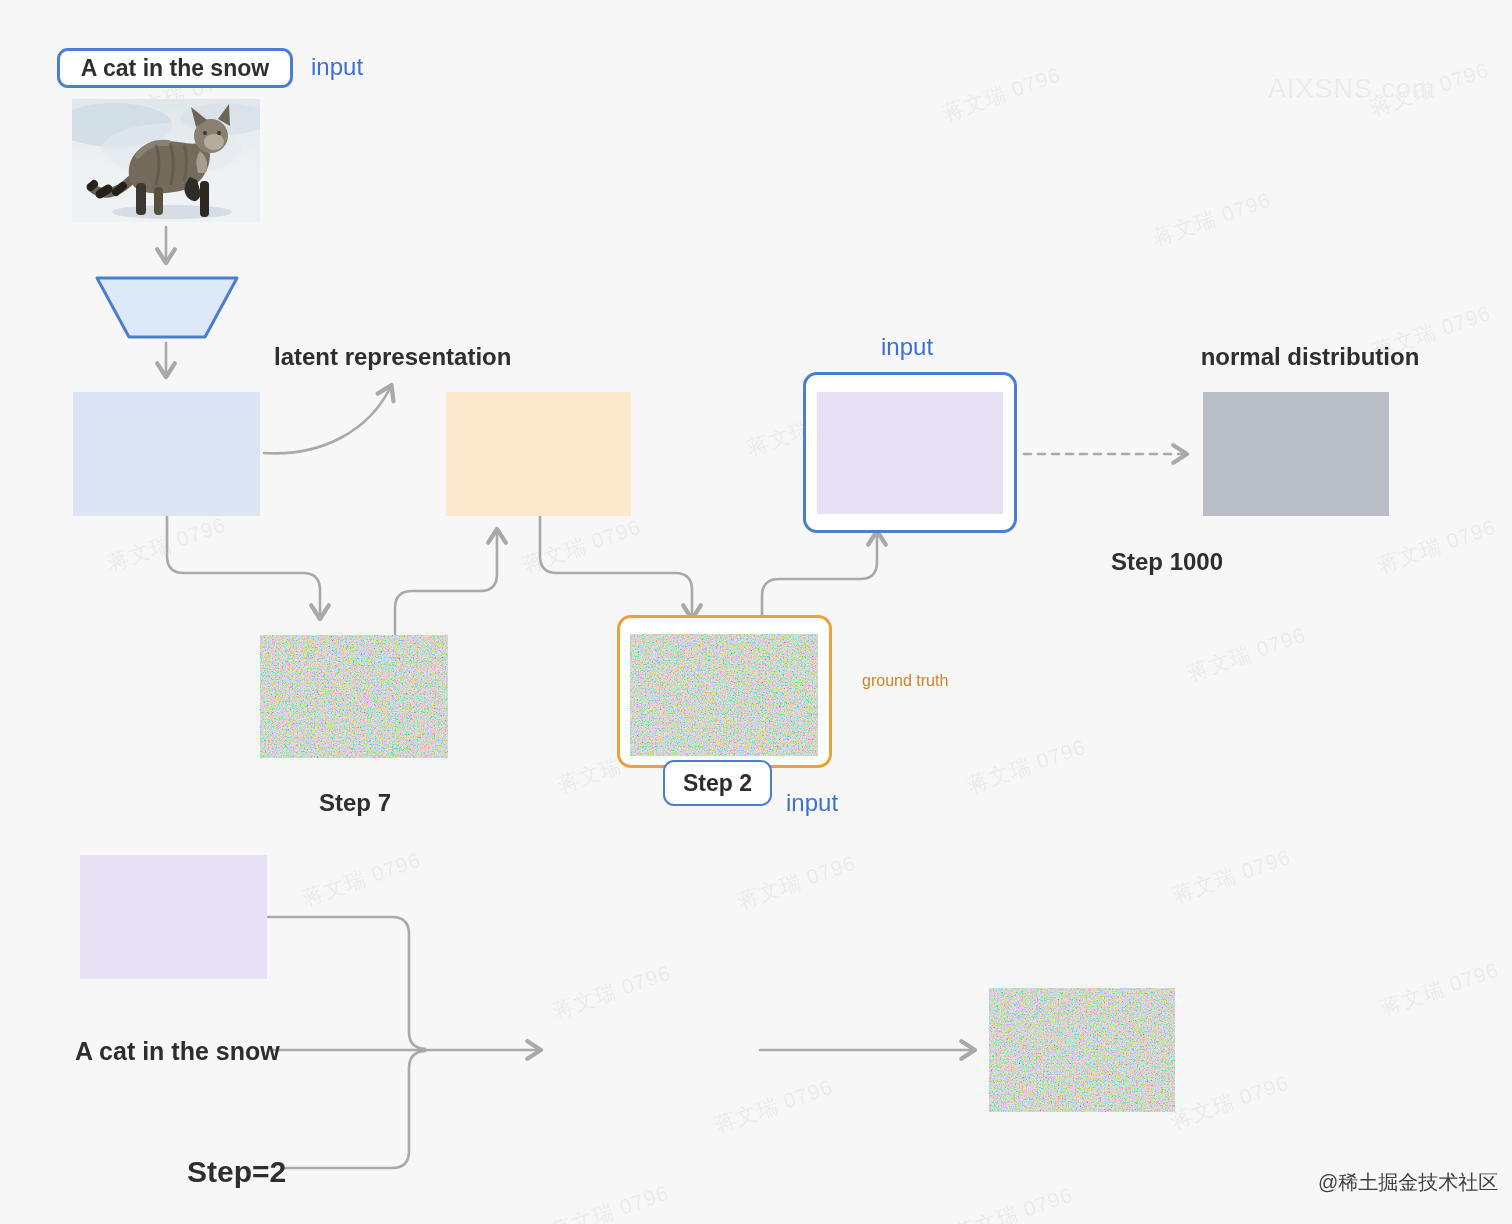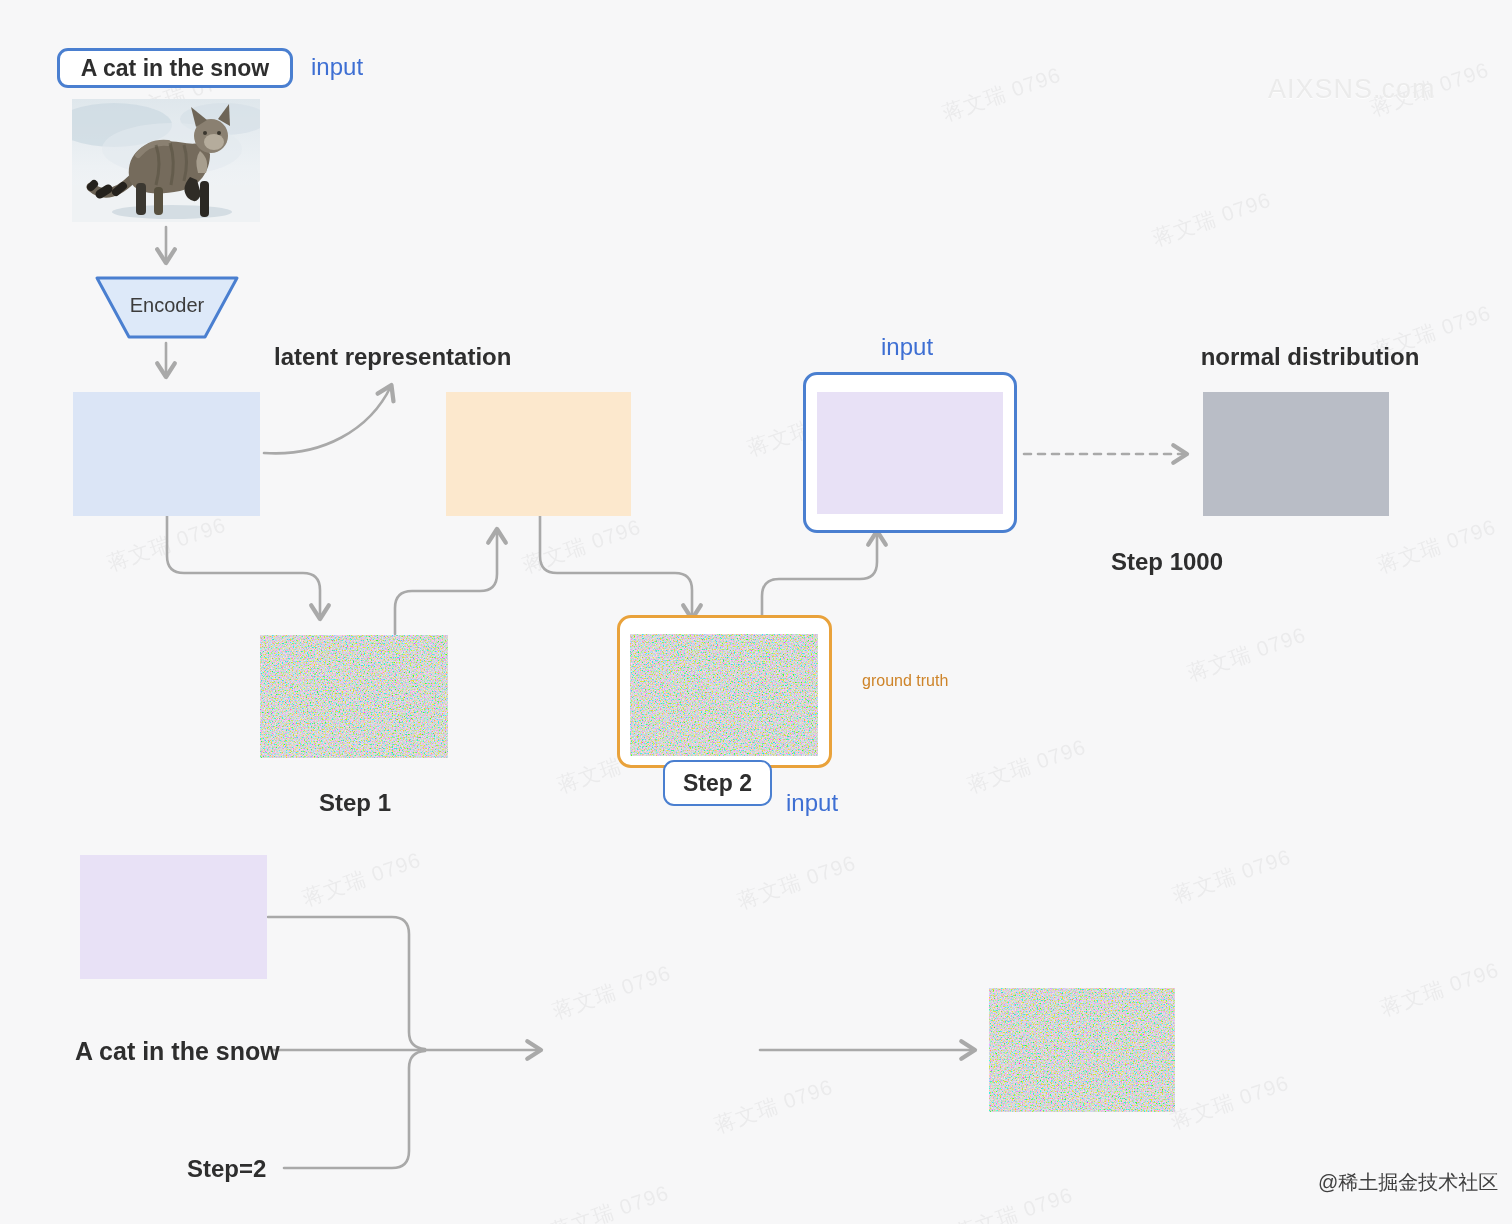--- a/index.html
+++ b/index.html
@@ -171,55 +171,54 @@
       <rect x="128" y="82" width="9" height="36" rx="4" fill="#2b2823"></rect>
       <path d="M118,78 q-10,12 -2,21 q9,8 13,-4 l-4,-14 Z" fill="#2f2c26"></path>
     </svg>
   </div>
 
   <div class="abs" style="left:92px;top:274px;width:150px;height:68px">
     <svg width="150" height="68" viewBox="0 0 150 68">
       <path d="M5,4 L145,4 L113,63 L37,63 Z" fill="var(--encoder-fill)" stroke="var(--blue-border)" stroke-width="3" stroke-linejoin="round"></path>
     </svg>
   </div>
-  <div class="encoder-label" style="left:92px;top:276px;width:150px;height:58px">Encoder</div>
 
   <div class="rect fill-latent" style="left:73px;top:392px;width:187px;height:124px"></div>
   <div class="bold-label" style="left:274px;top:343px">latent representation</div>
 
   <div class="rect fill-peach" style="left:446px;top:392px;width:185px;height:124px"></div>
 
   <span class="blue-label" style="left:881px;top:333px">input</span>
   <div class="frame frame-blue" style="left:803px;top:372px;width:214px;height:161px"></div>
   <div class="rect fill-purple" style="left:817px;top:392px;width:186px;height:122px"></div>
 
   <div class="bold-label" style="left:1194px;top:343px;width:232px;text-align:center">normal distribution</div>
   <div class="rect fill-gray" style="left:1203px;top:392px;width:186px;height:124px"></div>
   <div class="bold-label" style="left:1111px;top:548px">Step 1000</div>
 
   <div class="noise-img" style="left:260px;top:635px;width:188px;height:123px">
     <svg width="188" height="123">
         <rect width="188" height="123" filter="url(#noiseFilter)"></rect>
       </svg>
   </div>
-  <div class="bold-label" style="left:314px;top:789px;width:82px;text-align:center">Step 1</div>
+  <div class="bold-label" style="left:314px;top:789px;width:82px;text-align:center">Step 7</div>
 
   <div class="frame frame-orange" style="left:617px;top:615px;width:215px;height:153px"></div>
   <div class="noise-img" style="left:630px;top:634px;width:188px;height:122px">
     <svg width="188" height="122">
         <rect width="188" height="122" filter="url(#noiseFilter)"></rect>
       </svg>
   </div>
   <div class="gt-label" style="left:862px;top:672px">ground truth</div>
   <div class="prompt-box" style="left:663px;top:760px;width:109px;height:46px;border-width:2.5px">Step 2</div>
   <span class="blue-label" style="left:786px;top:789px">input</span>
 
   <div class="rect fill-purple" style="left:80px;top:855px;width:187px;height:124px"></div>
   <div class="bold-label" style="left:75px;top:1037px;font-size:25px">A cat in the snow</div>
-  <div class="bold-label" style="left:187px;top:1155px;font-size:24px">Step=2</div>
+  <div class="bold-label" style="left:187px;top:1155px;font-size:30px">Step=2</div>
 
 
   <div class="noise-img" style="left:989px;top:988px;width:186px;height:124px">
     <svg width="186" height="124">
         <rect width="186" height="124" filter="url(#noiseFilter)"></rect>
       </svg>
   </div>
 
   <div class="wm-site" style="left:1268px;top:74px">AIXSNS.com</div>
   <div class="wm-community" style="left:1318px;top:1169px">@稀土掘金技术社区</div>

